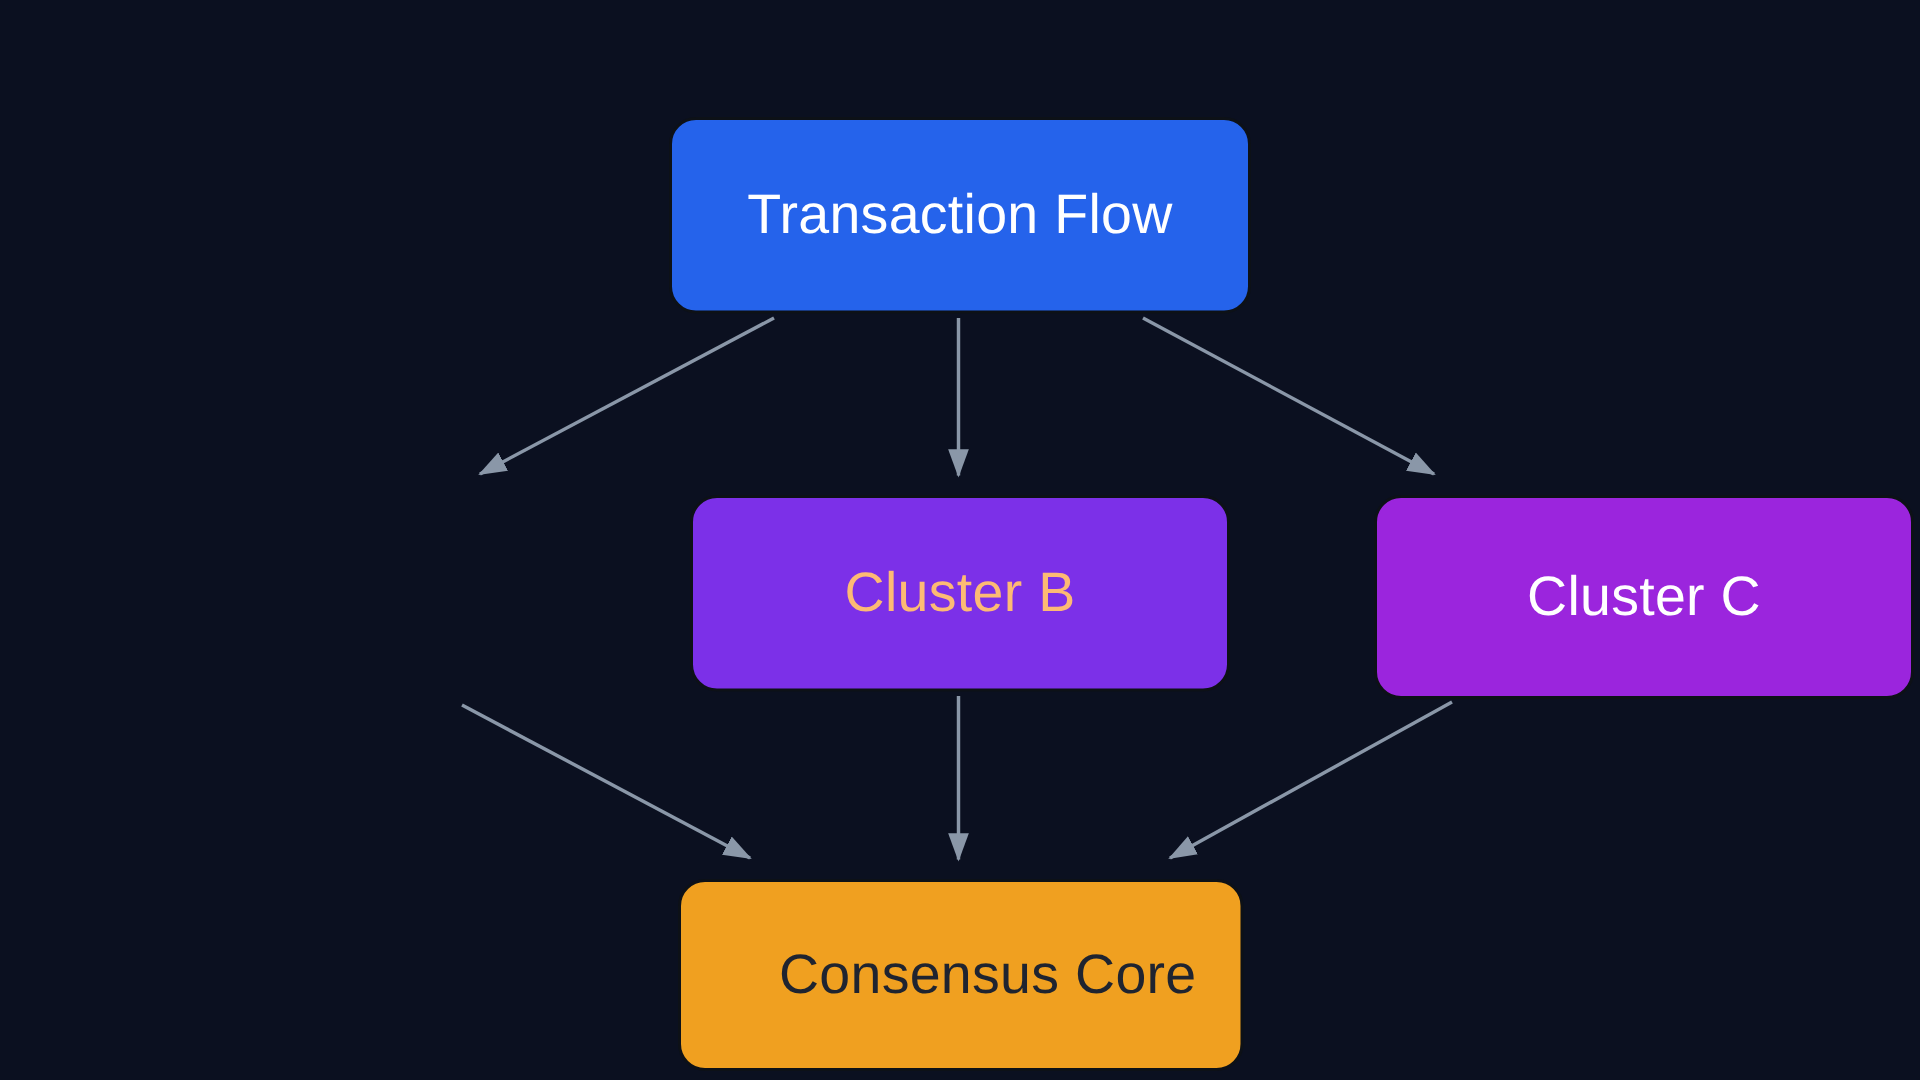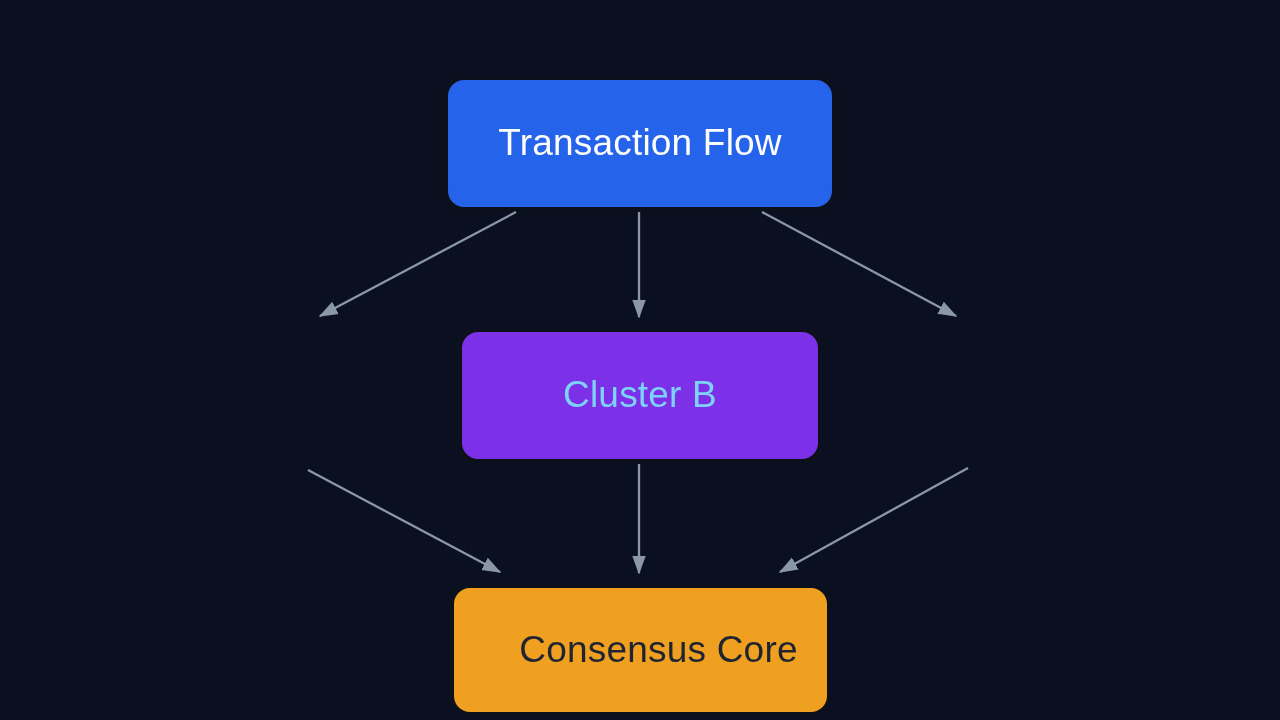--- a/index.html
+++ b/index.html
@@ -81,21 +81,24 @@
 
     <line x1="968" y1="468" x2="780" y2="572" stroke="#8a97a8" stroke-width="2.3" marker-end="url(#arrowhead)"></line>
   </svg>
 
   <div id="node-root" class="node node-light-text" style="background: rgb(37, 99, 235); border-color: rgb(13, 17, 23);">
     <span class="node-label" style="color: rgb(255, 255, 255);">Transaction Flow</span>
   </div>
 
 
   <div id="node-b" class="node node-light-text" style="background: rgb(124, 48, 232); border-color: rgb(13, 17, 23);">
-    <span class="node-label" style="color: #7dd3fc;">Cluster B</span>
+    <span class="node-label" style="color: #fdba74;">Cluster B</span>
   </div>
 
+  <div id="node-c" class="node node-light-text" style="background: rgb(155, 37, 221); border-color: rgb(13, 17, 23);">
+    <span class="node-label" style="color: rgb(255, 255, 255);">Cluster C</span>
+  </div>
 
   <div id="node-core" class="node node-dark-text" style="background: rgb(240, 160, 32); border-color: rgb(13, 17, 23);">
     <span class="node-label" style="color: rgb(31, 36, 48); margin-left: 36px;">Consensus Core</span>
   </div>
 
 </div>
 
 </body></html>

